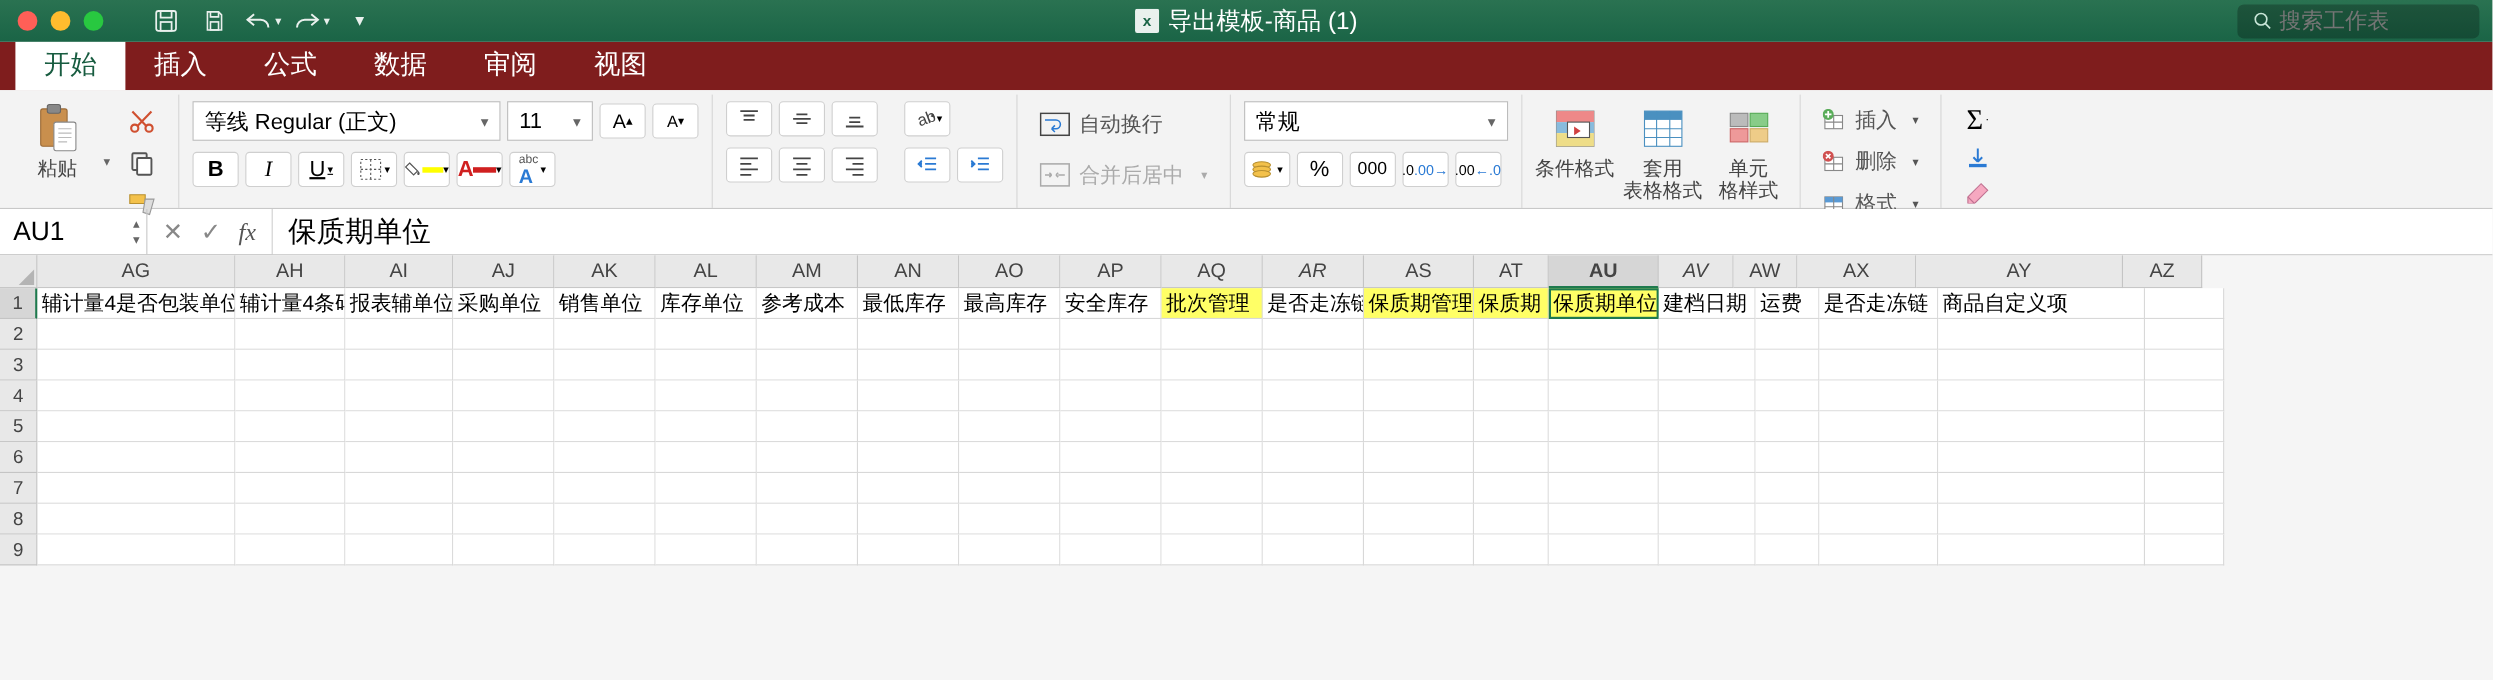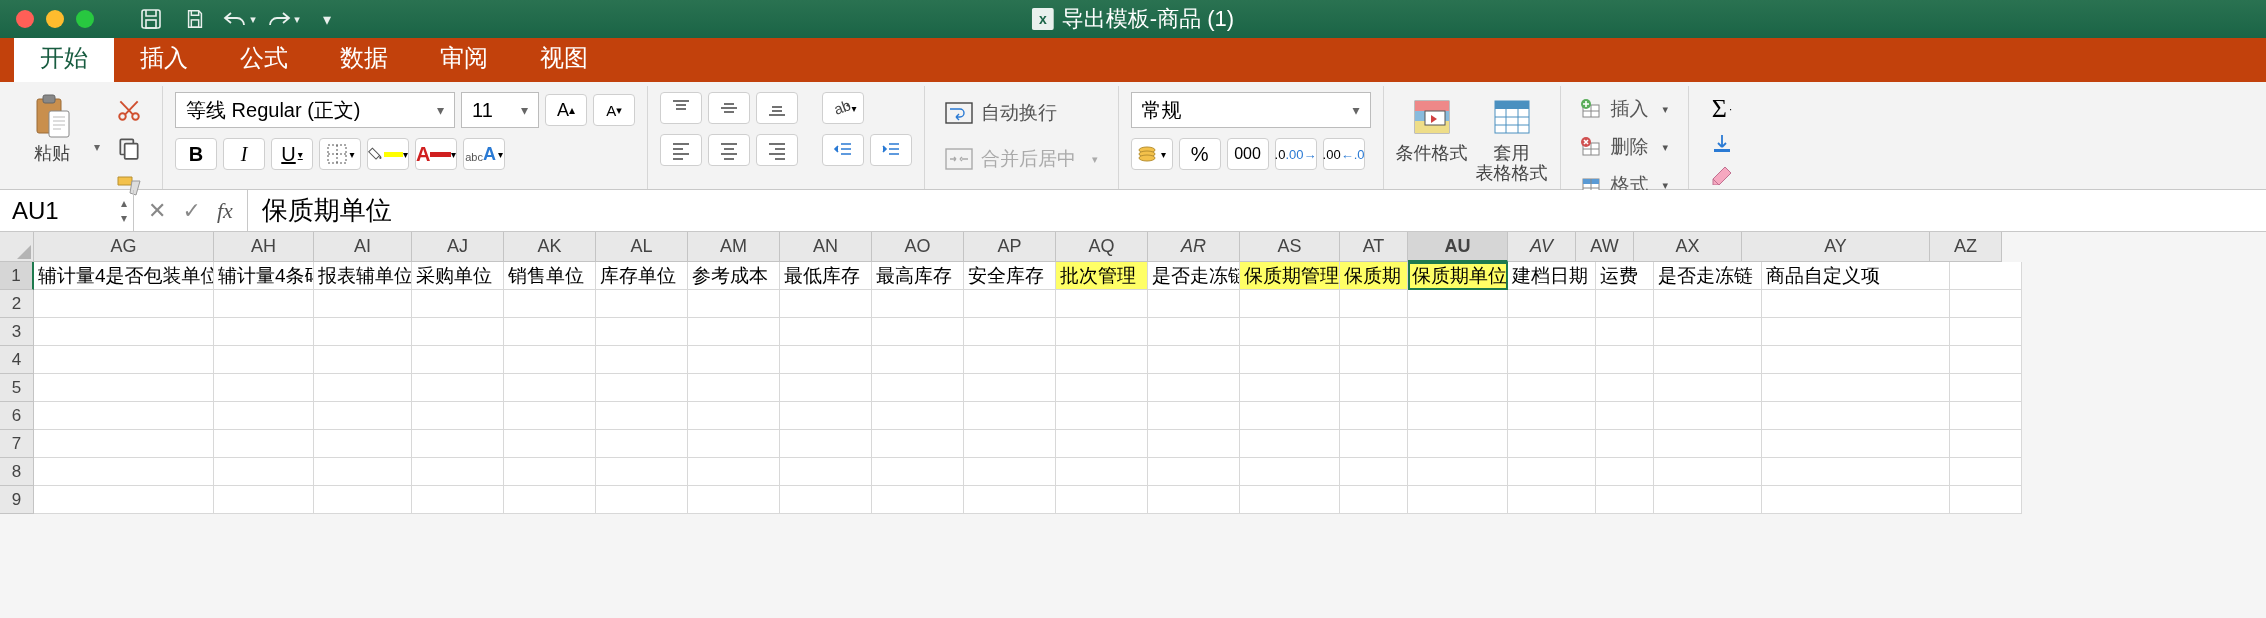--- a/index.html
+++ b/index.html
@@ -10,21 +10,21 @@
   .traffic { display: flex; gap: 12px; padding-left: 16px; }
   .dot { width: 18px; height: 18px; border-radius: 50%; }
   .dot.r{background:#ff5f57;} .dot.y{background:#febc2e;} .dot.g{background:#28c840;}
   .qat { display:flex; gap:10px; margin-left:40px; align-items:center; }
   .qat .qbtn { width:34px;height:26px;display:flex;align-items:center;justify-content:center;opacity:.9;cursor:pointer;}
   .title-center { position:absolute; left:50%; transform:translateX(-50%); display:flex; align-items:center; gap:8px; font-size:22px;}
   .search-box { position:absolute; right:12px; display:flex; align-items:center; gap:6px; color:#c9e6d8; font-size:20px; background:rgba(0,0,0,.25); padding:4px 14px; border-radius:6px; width:220px;}
   .search-box input { background:transparent;border:none;color:#fff;outline:none;width:150px;font-size:20px;}
 
   
-  .tabs { height: 44px; background: #c2410c; display:flex; align-items:flex-end; padding-left:14px; color:#fff;}
+  .tabs { height: 44px; background: #7f1d1d; display:flex; align-items:flex-end; padding-left:14px; color:#fff;}
   .tab { padding:10px 26px 8px; font-size:24px; cursor:pointer;}
   .tab.active { background:#fff; color:#185c40; border-top-left-radius:4px;border-top-right-radius:4px;}
 
   
   .ribbon { height:108px; background:#f3f3f3; border-bottom:1px solid #c8c8c8; display:flex; align-items:stretch; padding:4px 6px 0;}
   .group { display:flex; align-items:flex-start; padding:6px 12px 2px; border-right:1px solid #d6d6d6; gap:8px;}
   .group:last-child{border-right:none;}
   .bigbtn { display:flex;flex-direction:column;align-items:center;justify-content:flex-start;gap:4px;min-width:68px;cursor:pointer;padding-top:2px;}
   .bigbtn .ico{width:46px;height:46px;display:flex;align-items:center;justify-content:center;}
   .bigbtn .lbl{font-size:18px;color:#444;text-align:center;line-height:1.1;}
@@ -104,20 +104,27 @@
       </div>
     <div class="qbtn" style="font-size:16px;">▾</div>
   </div>
   <div class="title-center">
     <svg width="22" height="22">
         <rect width="22" height="22" rx="2" fill="#fff" opacity=".9"></rect>
         <text x="11" y="16" text-anchor="middle" font-size="14" fill="#1a6446" font-weight="bold">x</text>
       </svg>
     <span>导出模板-商品 (1)</span>
   </div>
+  <div class="search-box">
+    <svg width="18" height="18" viewBox="0 0 24 24" fill="none" stroke="#c9e6d8" stroke-width="2">
+        <circle cx="10" cy="10" r="7"></circle>
+        <path d="M21 21l-6-6"></path>
+      </svg>
+    <input placeholder="搜索工作表" style="">
+  </div>
 </div>
 
 <div class="tabs">
   <div class="tab active">开始</div>
   <div class="tab">插入</div>
   <div class="tab">公式</div>
   <div class="tab">数据</div>
   <div class="tab">审阅</div>
   <div class="tab">视图</div>
 </div>
@@ -191,21 +198,21 @@
           </svg>
           <div style="width:26px;height:5px;background:#ffff00;margin-top:1px;"></div>
           <span style="font-size:10px;">▾</span>
         </div>
       <div class="smbtn">
           <span style="color:#d02020;font-size:20px;font-weight:600;">A</span>
           <div style="width:24px;height:5px;background:#d02020;"></div>
           <span style="font-size:10px;">▾</span>
         </div>
       <div class="smbtn">
-          <div style="display:flex;flex-direction:row;align-items:flex-end;line-height:1;">
+          <div style="display:flex;flex-direction:column;align-items:flex-start;line-height:1;">
             <span style="font-size:11px;color:#555;">abc</span>
             <span style="color:#2a7ad4;font-size:18px;font-weight:600;">A</span>
           </div>
           <span style="font-size:10px;margin-left:2px;">▾</span>
         </div>
     </div>
   </div>
 
   <div class="group" style="flex-direction:column;gap:10px;">
     <div class="row">
@@ -325,20 +332,32 @@
     <div class="bigbtn">
       <div class="ico">
           <svg width="42" height="40" viewBox="0 0 42 40">
             <rect x="4" y="4" width="34" height="32" fill="#fff" stroke="#4a90c0"></rect>
             <rect x="4" y="4" width="34" height="8" fill="#4a90c0"></rect>
             <path d="M4 20h34M4 28h34M15 4v32M27 4v32" stroke="#4a90c0"></path>
           </svg>
         </div>
       <div class="lbl" style="white-space:pre-line;">套用
 表格格式</div>
+    </div>
+    <div class="bigbtn">
+      <div class="ico">
+          <svg width="42" height="40" viewBox="0 0 42 40">
+            <rect x="4" y="6" width="16" height="12" fill="#bbb" stroke="#888"></rect>
+            <rect x="22" y="6" width="16" height="12" fill="#8c8" stroke="#5a5"></rect>
+            <rect x="4" y="20" width="16" height="12" fill="#e99" stroke="#c66"></rect>
+            <rect x="22" y="20" width="16" height="12" fill="#ec8" stroke="#ca6"></rect>
+          </svg>
+        </div>
+      <div class="lbl" style="white-space:pre-line;">单元
+格样式</div>
     </div>
   </div>
 
   <div class="group" style="flex-direction:column;gap:4px;padding-top:6px;">
     <div class="txtbtn">
         <svg width="22" height="20" viewBox="0 0 22 20">
           <rect x="2" y="6" width="16" height="12" fill="#fff" stroke="#888"></rect>
           <path d="M2 12h16M10 6v12" stroke="#888"></path>
           <circle cx="5" cy="5" r="5" fill="#5aad5a"></circle>
           <path d="M5 2v6M2 5h6" stroke="#fff" stroke-width="1.6"></path>

